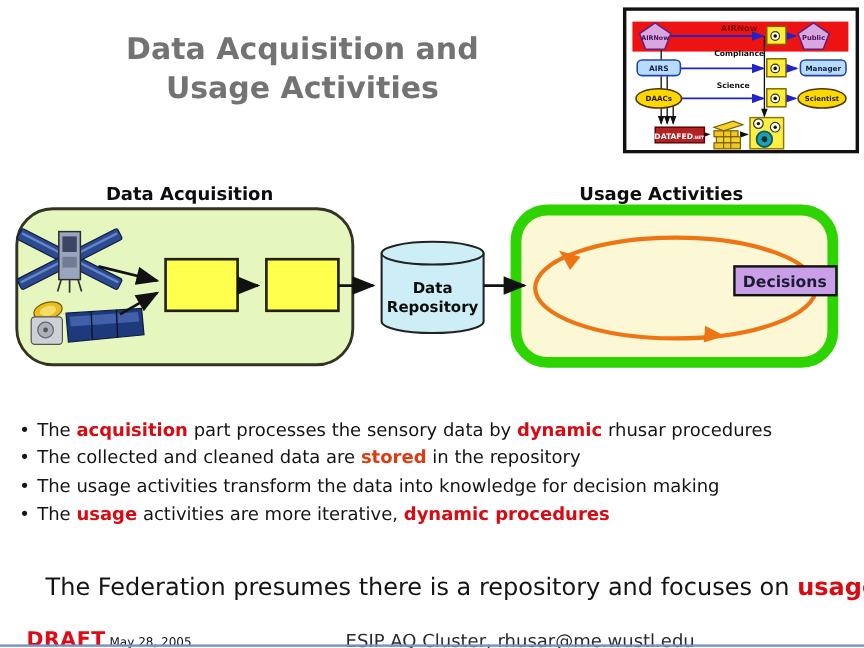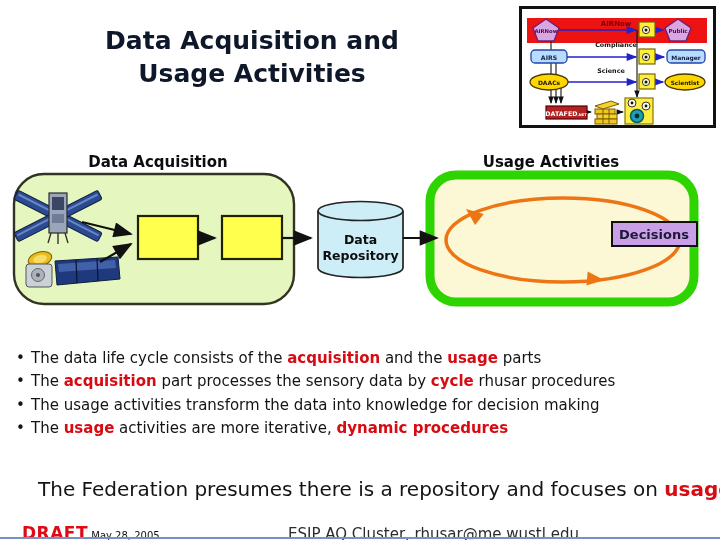--- a/index.html
+++ b/index.html
@@ -2,21 +2,21 @@
 <html><head>
 <meta charset="utf-8">
 <style>
   html,body{margin:0;padding:0;}
   body{
     width:720px;height:540px;position:relative;background:#ffffff;
     font-family:"DejaVu Sans","Liberation Sans",sans-serif;overflow:hidden;
   }
   .title{
     position:absolute;top:24px;left:32px;width:440px;text-align:center;
-    font-size:25px;font-weight:bold;color:#0f172a;line-height:33px;
+    font-size:25px;font-weight:bold;color:#737373;line-height:33px;
   }
   .mini-diagram{position:absolute;top:6px;left:519px;}
   .diagram-svg{position:absolute;top:140px;left:0;}
   .bullets{position:absolute;top:347px;left:14px;width:700px;font-size:15px;color:#141414;}
   .bullet-line{position:relative;padding-left:17px;line-height:23.4px;white-space:nowrap;}
   .bullet-line::before{content:"\2022";position:absolute;left:2px;color:#141414;}
   .red{color:#d80a12;font-weight:bold;}
   .stored{color:#df3a10;}
   .federation{position:absolute;top:477px;left:38px;font-size:20px;color:#141414;white-space:nowrap;}
   .footer-draft{position:absolute;left:22px;top:523px;font-size:10px;color:#111;white-space:nowrap;}
@@ -180,22 +180,22 @@
   <g stroke="#111" stroke-width="2.2" fill="none">
     <line x1="82" y1="82" x2="131" y2="94" marker-end="url(#ab1)"></line>
     <line x1="100" y1="122" x2="131" y2="104" marker-end="url(#ab1)"></line>
     <line x1="198" y1="98" x2="215" y2="98" marker-end="url(#ab1)"></line>
     <line x1="282" y1="98" x2="311" y2="98" marker-end="url(#ab1)"></line>
     <line x1="403" y1="98" x2="437" y2="98" marker-end="url(#ab1)"></line>
   </g>
 </svg>
 
 <div class="bullets">
-  <div class="bullet-line"><span>The data life cycle consists of the </span><span class="red">acquisition</span><span> and the </span><span class="red">usage</span><span> parts</span></div>
-  <div class="bullet-line"><span>The </span><span class="red">acquisition</span><span> part processes the sensory data by </span><span class="red">cycle</span><span> rhusar procedures</span></div>
+  <div class="bullet-line"><span>The </span><span class="red">acquisition</span><span> part processes the sensory data by </span><span class="red">dynamic</span><span> rhusar procedures</span></div>
+  <div class="bullet-line"><span>The collected and cleaned data are </span><span class="red stored">stored</span><span> in the repository</span></div>
   <div class="bullet-line"><span>The usage activities transform the data into knowledge for decision making</span></div>
   <div class="bullet-line"><span>The </span><span class="red">usage</span><span> activities are more iterative, </span><span class="red">dynamic procedures</span></div>
 </div>
 
 <div class="federation"><span>The Federation presumes there is a repository and focuses on </span><span class="red">usage activities</span></div>
 
 <div class="footer-draft"><span class="draft-word">DRAFT</span> <span>May 28, 2005</span></div>
 <div class="footer-credit">ESIP AQ Cluster, rhusar@me.wustl.edu</div>
 <div class="bottom-line"></div>
 

